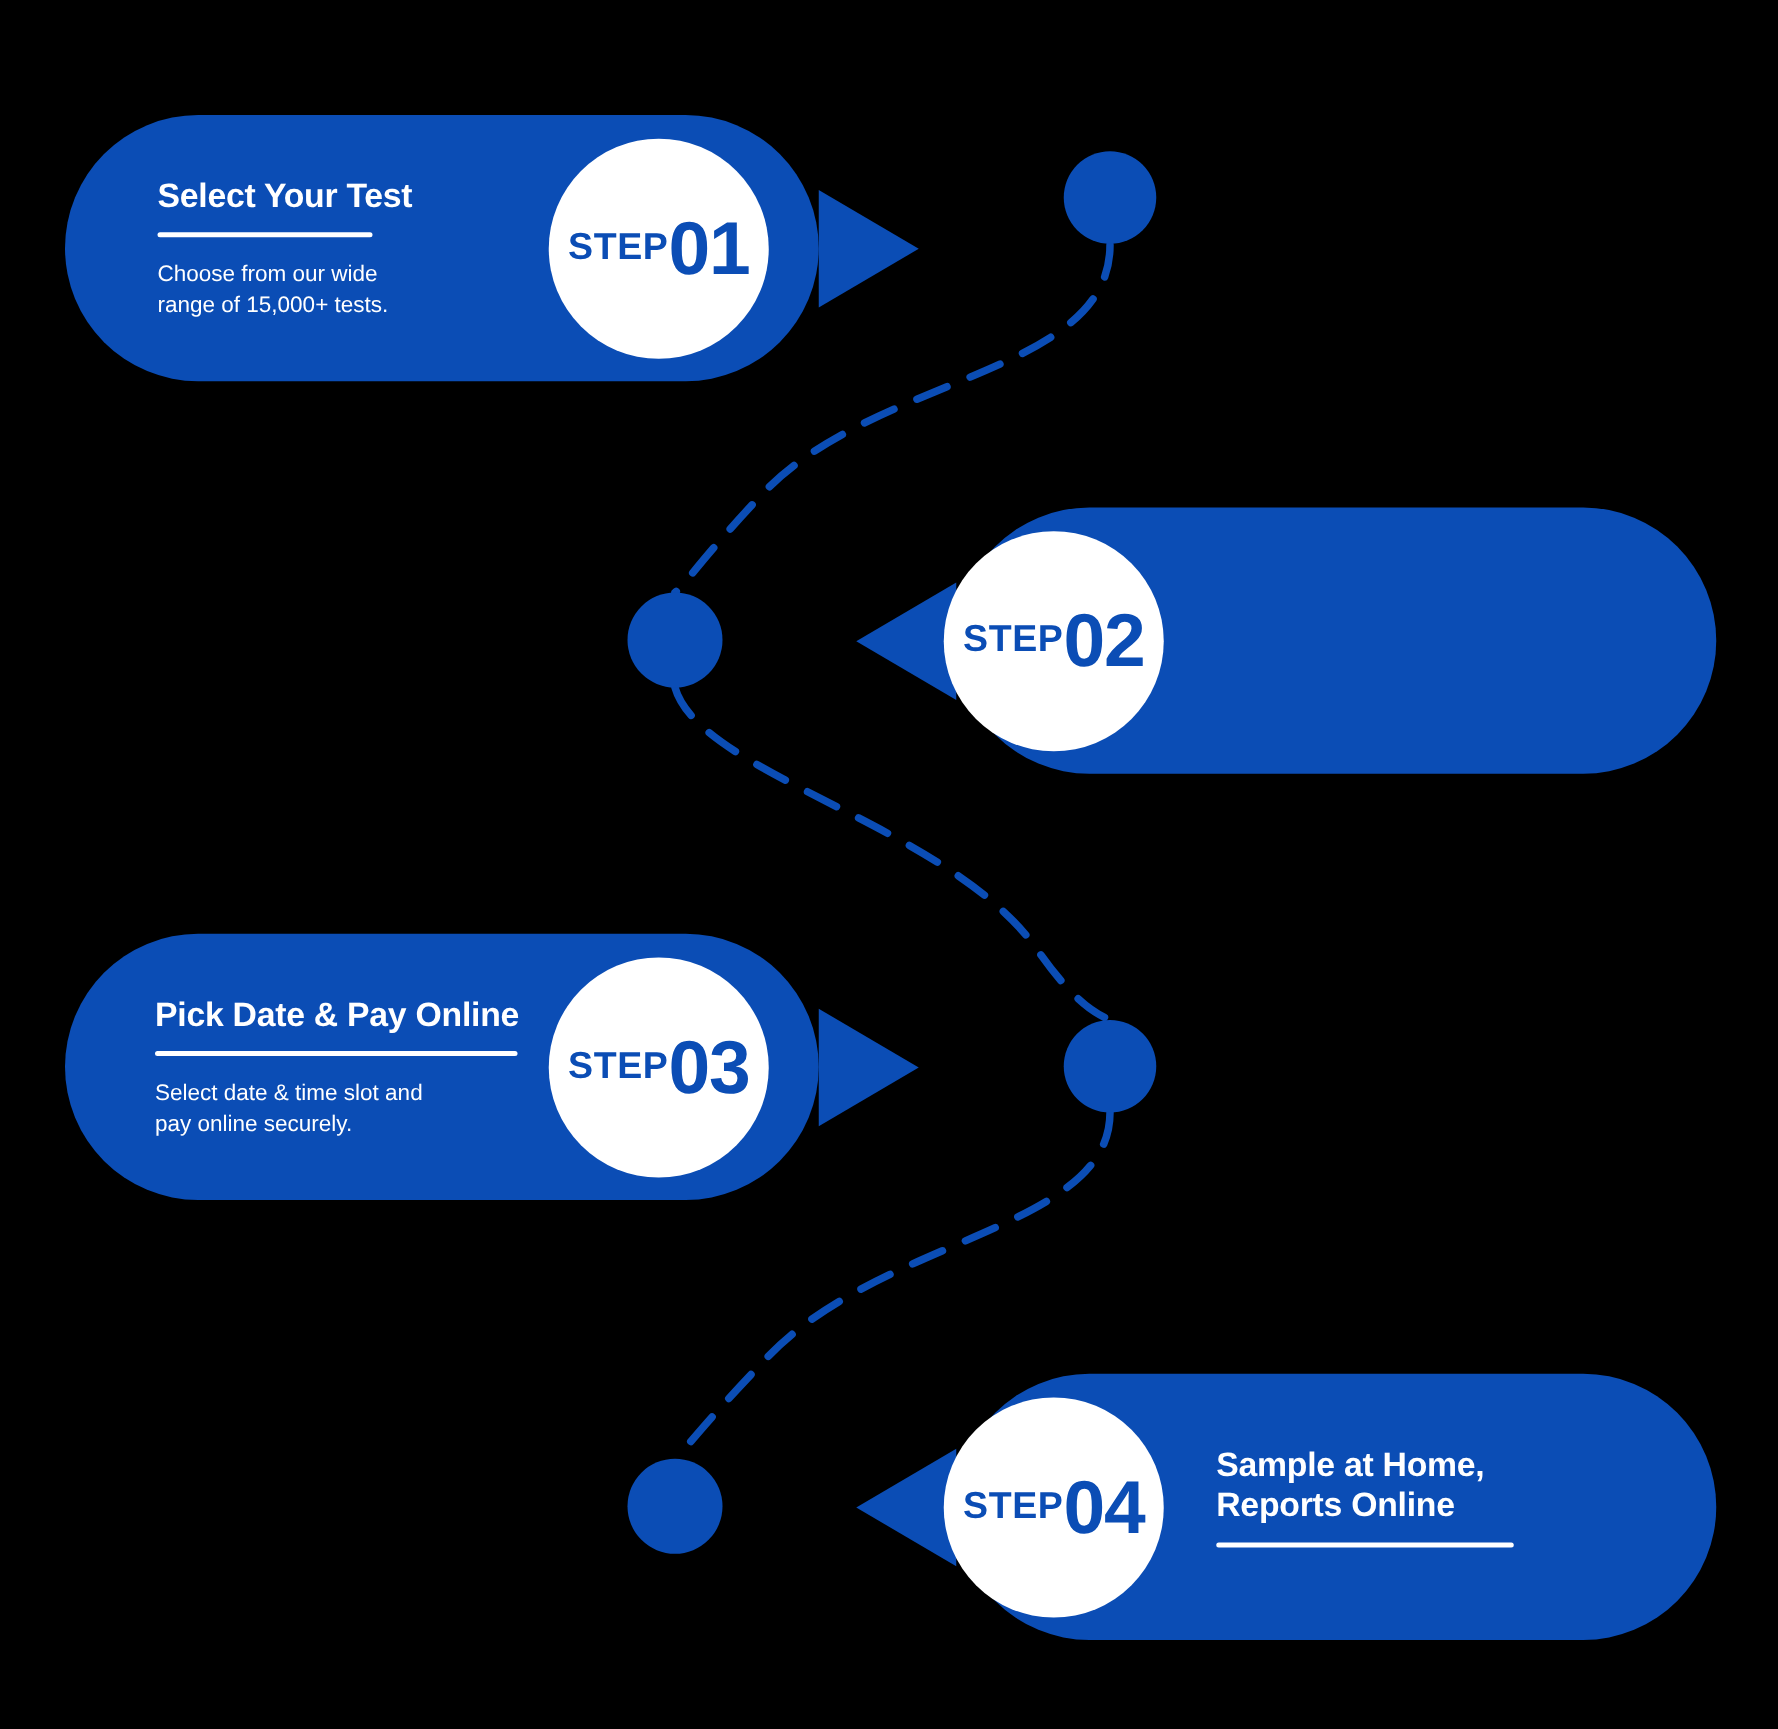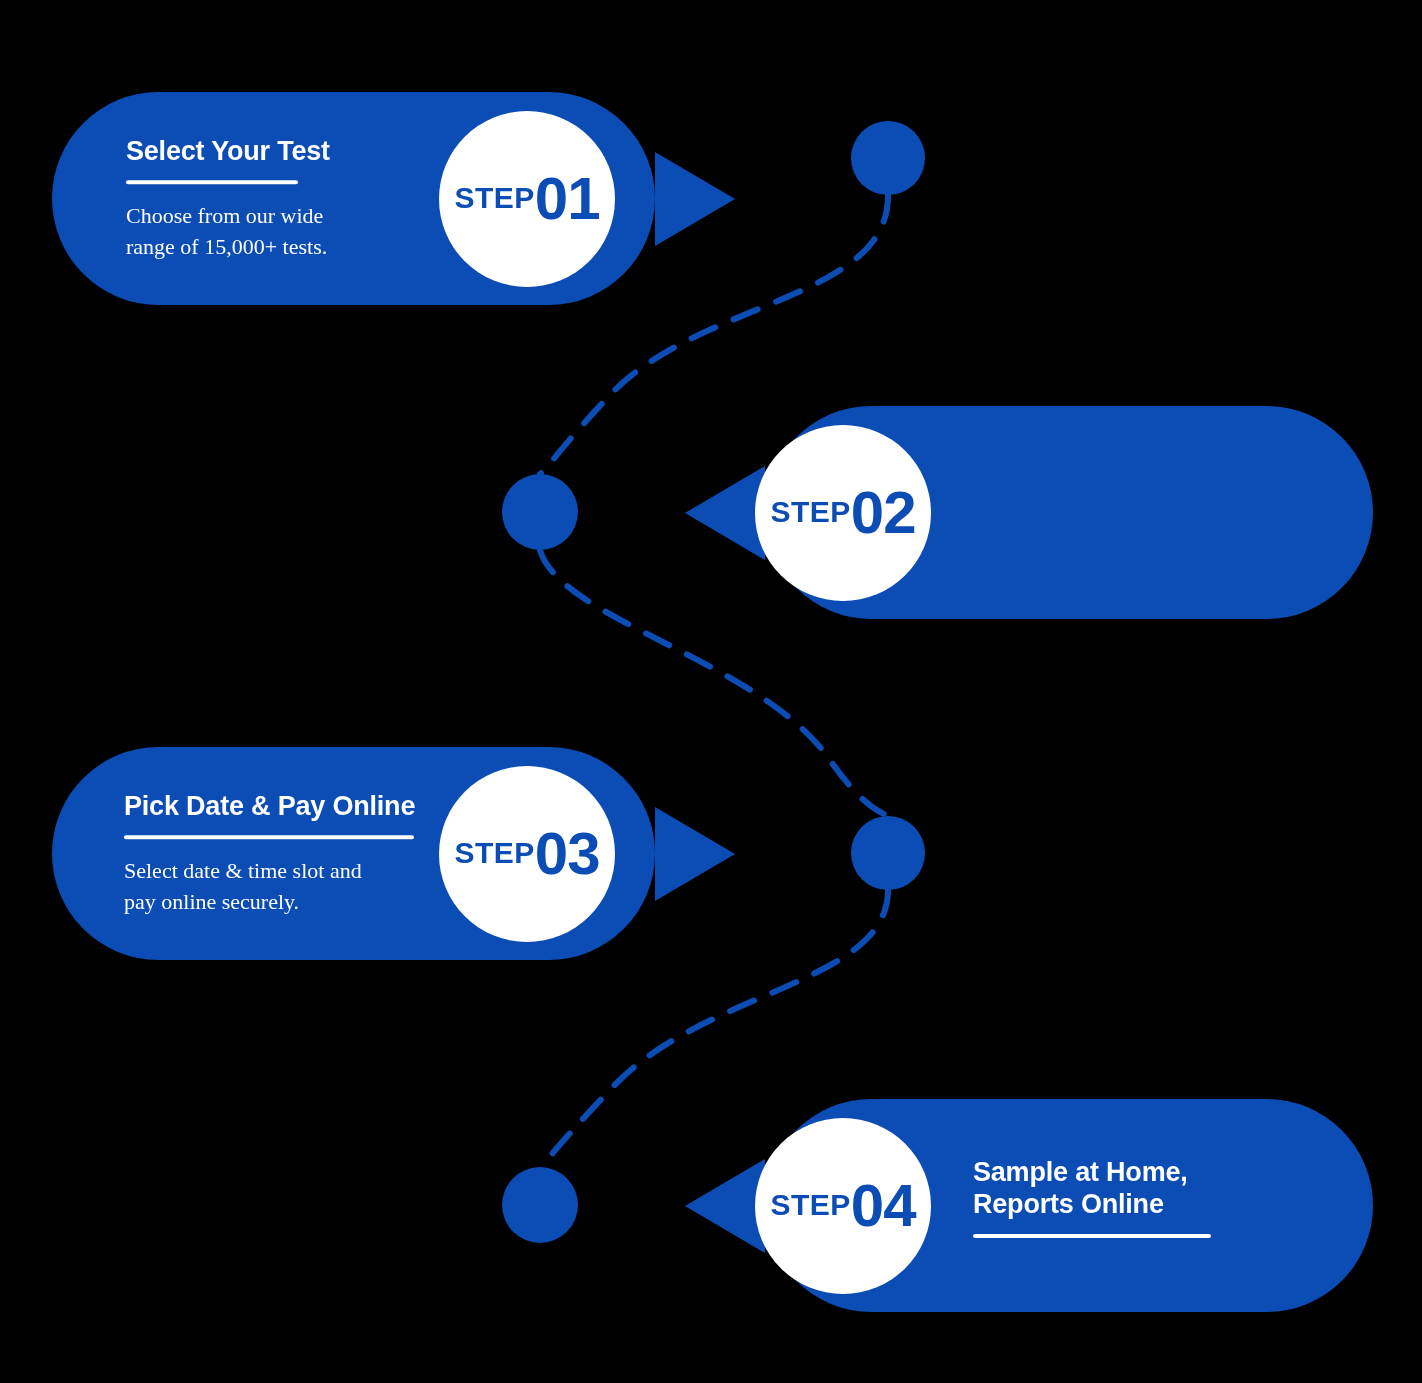--- a/index.html
+++ b/index.html
@@ -108,26 +108,25 @@
     margin: 0 0 13px 0;
     white-space: pre-line;
   }
   .card-divider {
     height: 4px;
     background: #FFFFFF;
     border-radius: 2px;
     margin: 0 0 17px 0;
   }
   .card-desc {
-    font-size: 22px;
+    font-size: 18px;
     font-weight: 400;
     line-height: 1.38;
     margin: 0;
     white-space: pre-line;
-    font-family: Liberation Serif, serif;
   }
 
   
   #card-1 { left: 52px;  top: 55px;   width: 603px; margin-top: 37px; }
   #card-1 .card-arrow { right: -80px; }
   #card-1 .step-badge { left: 387px; }
   #card-1 .card-text  { left: 74px; width: 300px; }
   #card-1 .card-divider { width: 172px; }
 
   #card-2 { left: 765px; top: 406px;  width: 608px; }

